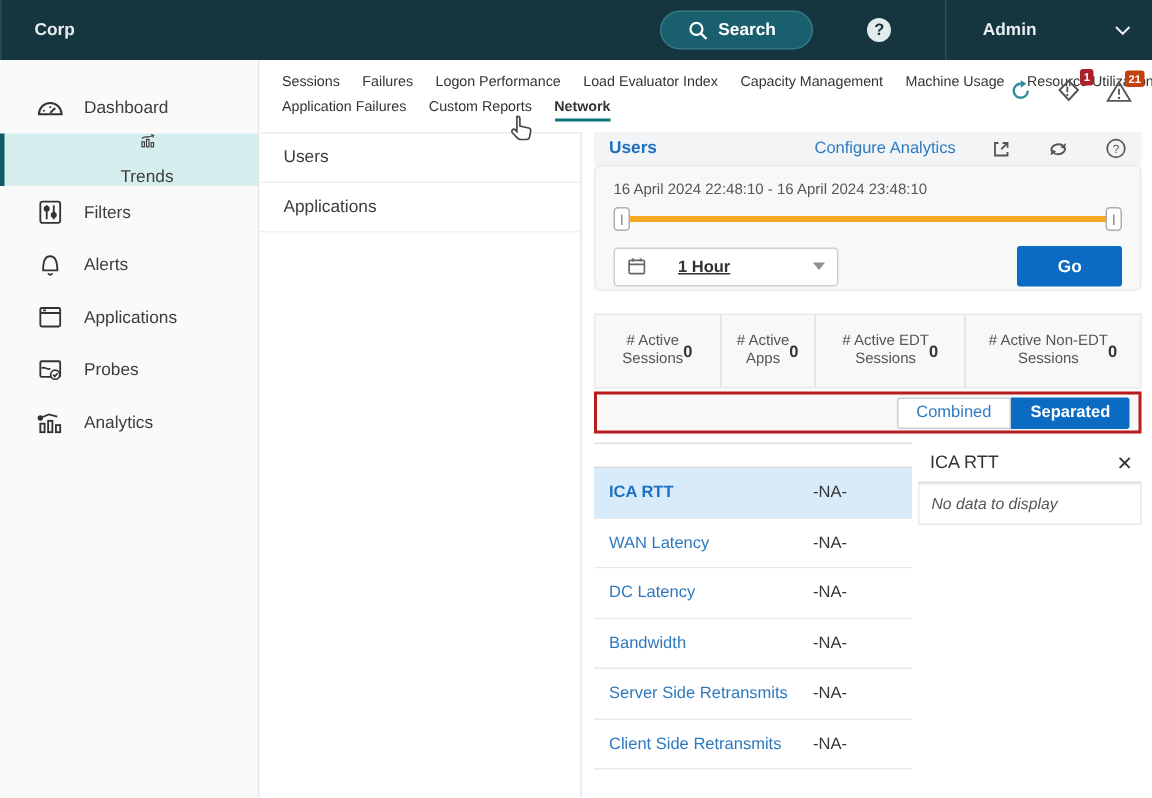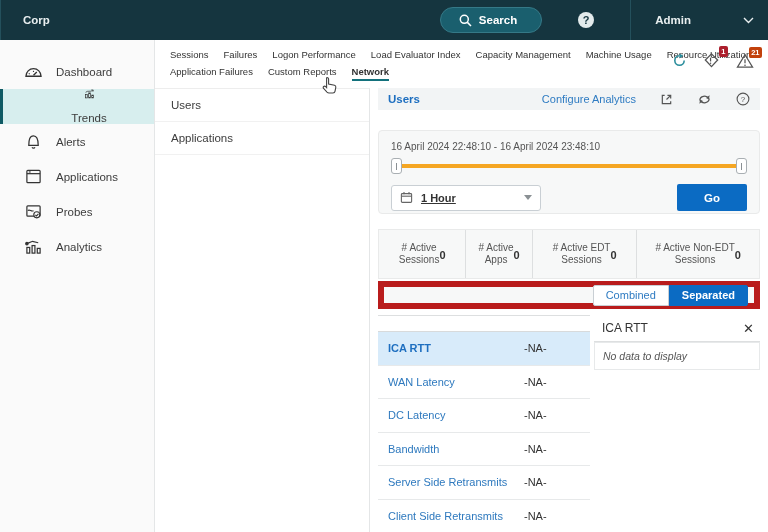--- a/index.html
+++ b/index.html
@@ -22,21 +22,21 @@
   .search-pill span { font-size:11.5px; font-weight:bold; color:#fff; }
   .help-circle { width:16px; height:16px; border-radius:50%; background:#E3EBEC; color:#15353F;
     font-size:11px; font-weight:bold; display:flex; align-items:center; justify-content:center; margin:0 36px; cursor:pointer; }
   .admin-area { display:flex; align-items:center; border-left:1px solid #24505C; height:40px; padding:0 14px 0 24px; cursor:pointer; }
   .admin-area .name { font-size:11.5px; font-weight:bold; margin-right:52px; }
 
   
   .layout { display:flex; height:492px; }
 
   
-  .sidebar { width:155px; background:#FAFAFA; border-right:1px solid #E4E6E7; padding-top:14px; flex:0 0 auto; }
+  .sidebar { width:173px; background:#FAFAFA; border-right:1px solid #E4E6E7; padding-top:14px; flex:0 0 auto; }
   .nav-item { display:flex; align-items:center; gap:13px; height:35px; padding-left:21px; cursor:pointer;
     border-left:3px solid transparent; }
   .nav-item .lbl { font-size:11.5px; color:#3C3C3C; }
   .nav-item.active { background:#D7EEEE; border-left-color:#0F5A64;flex-direction:column; }
   .nav-item svg { stroke:#333; fill:none; stroke-width:1.4; }
 
   
   .content { flex:1; display:flex; flex-direction:column; }
 
   
@@ -60,47 +60,47 @@
 
   
   .main { flex:1; padding:0 8px 0 8px; background:#fff; min-width:0; }
   .main-header { height:22px; background:#F2F4F5; display:flex; align-items:center; padding:0 10px; }
   .main-title { font-size:11.5px; font-weight:bold; color:#1E6FC0; }
   .mh-right { margin-left:auto; display:flex; align-items:center; gap:24px; }
   .link { font-size:11px; color:#2E7BC2; cursor:pointer; }
   .mh-right svg { cursor:pointer; }
 
   
-  .time-card { margin-top:20px; background:#F7F8F8; border:1px solid #E9EAEA; border-radius:4px;
+  .time-card { background:#F7F8F8; border:1px solid #E9EAEA; border-radius:4px;
     padding:10px 12px 12px 12px; height:84px; }
   .time-label { font-size:10px; color:#555; margin-bottom:6px; }
   .slider { position:relative; height:16px; margin-bottom:10px; }
   .slider .track { position:absolute; left:2px; right:2px; top:6px; height:4px; background:#F5A623; border-radius:2px; }
   .handle { position:absolute; top:0; width:11px; height:16px; background:#fff; border:1px solid #A9AFB3;
     border-radius:3px; display:flex; align-items:center; justify-content:center; cursor:ew-resize; }
   .handle i { display:block; width:1px; height:7px; background:#8A9094; }
   .handle.left { left:0; } .handle.right { right:0; }
   .time-controls { display:flex; align-items:center; }
   .dropdown { width:150px; height:26px; background:#fff; border:1px solid #C9CFD4; border-radius:3px;
-    display:flex; align-items:center; padding:0 8px; gap:8px; cursor:pointer;text-decoration:underline; }
+    display:flex; align-items:center; padding:0 8px; gap:21px; cursor:pointer;text-decoration:underline; }
   .dropdown .val { font-size:11px; font-weight:bold; color:#333; }
   .chev { margin-left:auto; width:0; height:0; border-left:4px solid transparent; border-right:4px solid transparent;
     border-top:5px solid #8A9094; }
   .go-btn { margin-left:auto; width:70px; height:27px; background:#0B6BC3; color:#fff; border:none; border-radius:2px;
     font-size:11.5px; font-weight:bold; font-family:"Liberation Sans",sans-serif; cursor:pointer; }
 
   
   .stats { margin-top:15px; background:#F7F8F8; border:1px solid #E9EAEA; height:50px; display:flex; }
   .stat { display:flex; flex-direction:row; align-items:center; justify-content:center; border-right:1px solid #DDDFE0; padding:4px 0; }
   .stat:last-child { border-right:none; }
   .stat .sl { font-size:10px; color:#555; text-align:center; line-height:1.25; }
   .stat .sv { font-size:11px; font-weight:bold; color:#333; margin-top:2px; }
   .s1 { width:23%; } .s2 { width:17.5%; } .s3 { width:27.5%; } .s4 { width:32%; }
 
-  .toggle-strip { margin-top:2px; background:#F7F8F8; border:6px solid #b91c1c; height:28px;
+  .toggle-strip { margin-top:2px; background:#F7F8F8; border:2px solid #b91c1c; height:28px;
     display:flex; align-items:center; justify-content:flex-end; padding-right:6px; }
   .tg-btn { height:21px; font-size:11px; padding:0 12px; display:flex; align-items:center; cursor:pointer; }
   .tg-btn.inactive { background:#fff; border:1px solid #C9CFD4; color:#2E7BC2; border-radius:2px 0 0 2px; }
   .tg-btn.active { background:#0B6BC3; color:#fff; border:1px solid #0B6BC3; border-radius:0 2px 2px 0; font-weight:bold; }
 
   
   .lower { display:flex; margin-top:6px; }
   .mtable { width:212px; flex:0 0 auto; border-top:1px solid #DDDFE0; }
   .mt-head { height:16px; border-bottom:1px solid #D8DADB; background:#fff; }
   .mrow { height:33.5px; display:flex; align-items:center; padding:0 8px 0 10px; border-bottom:1px solid #E7E9EA;
@@ -156,20 +156,30 @@
     </div>
     <div class="nav-item active">
       <svg width="19" height="17" viewBox="0 0 20 18">
         <rect x="3" y="10" width="3" height="6" fill="none" stroke="#333" stroke-width="1.3"></rect>
         <rect x="8.5" y="7" width="3" height="9" fill="none" stroke="#333" stroke-width="1.3"></rect>
         <rect x="14" y="11" width="3" height="5" fill="none" stroke="#333" stroke-width="1.3"></rect>
         <path d="M3 6 C7 2 11 6 16 2.5" fill="none" stroke="#333" stroke-width="1.3"></path>
         <polyline points="13.5,1.5 17,2 16,5" fill="none" stroke="#333" stroke-width="1.3"></polyline>
       </svg>
       <span class="lbl">Trends</span>
+    </div>
+    <div class="nav-item">
+      <svg width="19" height="17" viewBox="0 0 20 18">
+        <rect x="3" y="1.5" width="14" height="15" rx="1.5" fill="none" stroke="#333" stroke-width="1.3"></rect>
+        <line x1="7.5" y1="4" x2="7.5" y2="14" stroke="#333" stroke-width="1.3"></line>
+        <line x1="12.5" y1="4" x2="12.5" y2="14" stroke="#333" stroke-width="1.3"></line>
+        <circle cx="7.5" cy="6.5" r="1.4" fill="#333"></circle>
+        <circle cx="12.5" cy="11" r="1.4" fill="#333"></circle>
+      </svg>
+      <span class="lbl">Filters</span>
     </div>
     <div class="nav-item">
       <svg width="19" height="17" viewBox="0 0 20 18">
         <path d="M5 13 C5 7 6 3 10 3 C14 3 15 7 15 13 Z" fill="none" stroke="#333" stroke-width="1.3"></path>
         <path d="M8.5 15 A1.6 1.6 0 0 0 11.5 15" fill="none" stroke="#333" stroke-width="1.3"></path>
       </svg>
       <span class="lbl">Alerts</span>
     </div>
     <div class="nav-item">
       <svg width="19" height="17" viewBox="0 0 20 18">

